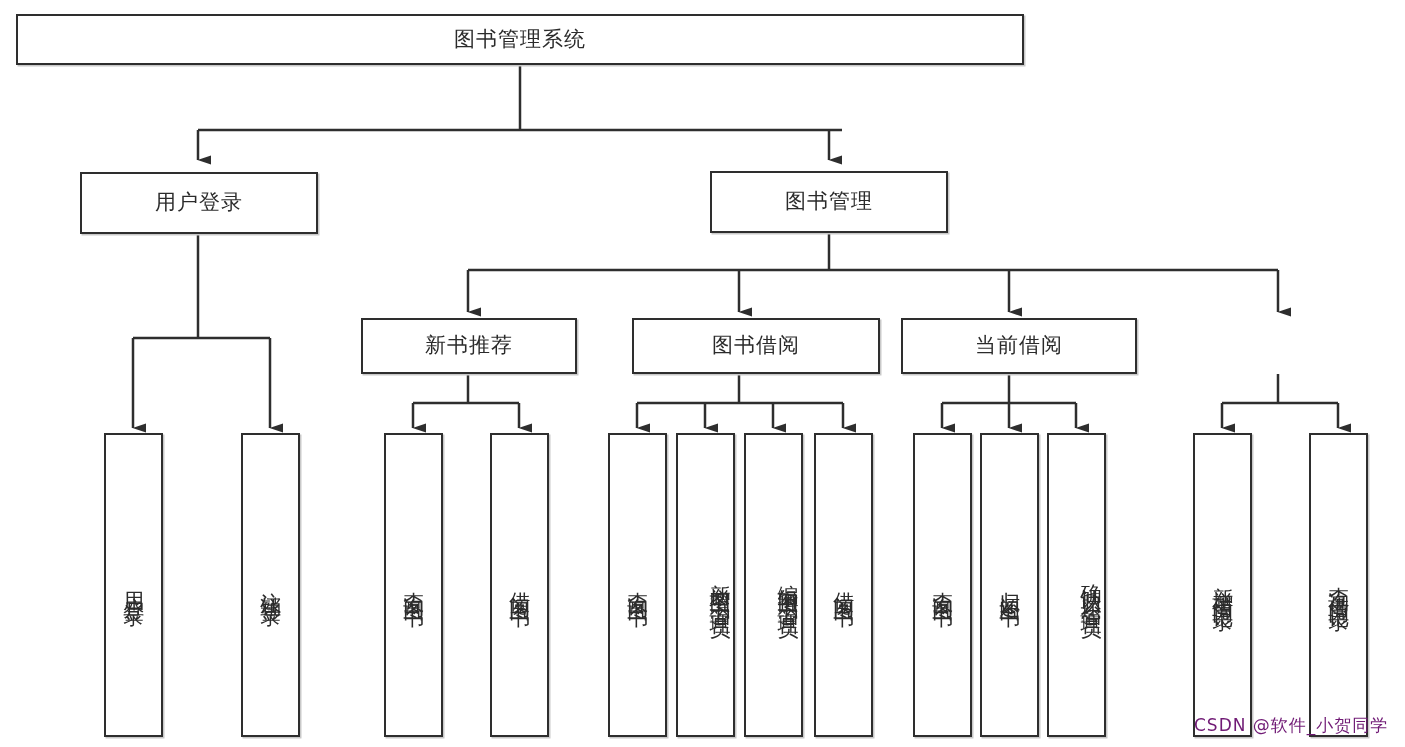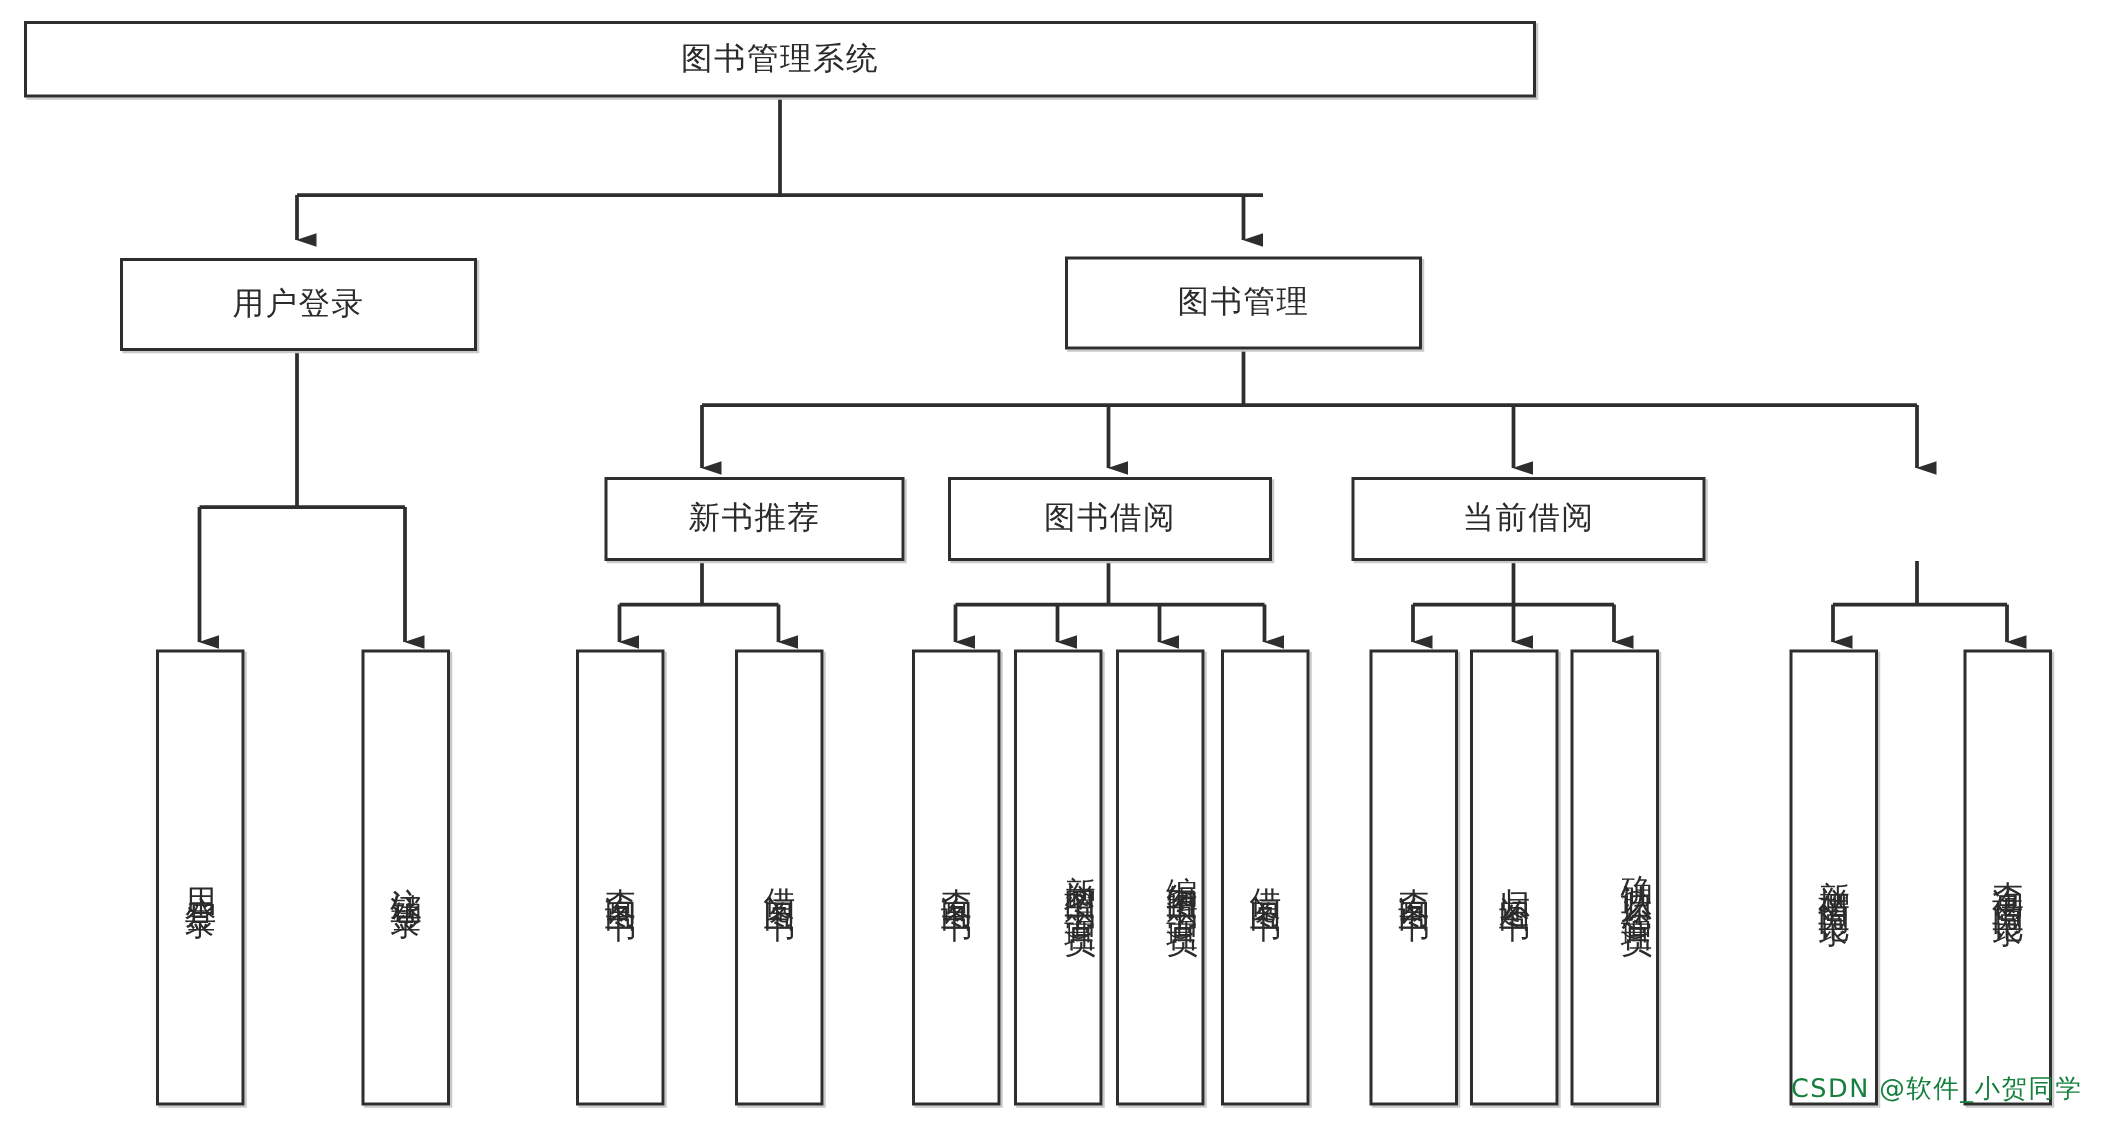--- a/index.html
+++ b/index.html
@@ -9,21 +9,21 @@
        display:flex;align-items:center;justify-content:center;color:#2b2b2b;}
   .box.shadow{box-shadow:1.5px 1.5px 0 0 #c9c9c9;}
   .hbox{font-size:21px;line-height:1.2;letter-spacing:1px;}
   .vbox{writing-mode:vertical-rl;text-orientation:upright;font-size:21px;
         letter-spacing:5px;line-height:1.25;}
   .vbox.align-top{align-items:flex-start;padding-top:8px;}
   .vbox.align-mid{align-items:center;}
   svg.wires{position:absolute;left:0;top:0;width:1405px;height:747px;overflow:visible;}
   .wire{stroke:#2e2e2e;stroke-width:2.5;fill:none;}
   .arrowhead{fill:#2e2e2e;}
-  .watermark{position:absolute;font-size:17px;color:#15803d;letter-spacing:1px;
+  .watermark{position:absolute;font-size:17px;color:#701a75;letter-spacing:1px;
              white-space:nowrap;}
 </style>
 </head>
 <body>
 
 <div id="stage">
 
   <svg class="wires" viewBox="0 0 1405 747" xmlns="http://www.w3.org/2000/svg">
     <defs>
       <marker id="arw" markerWidth="10" markerHeight="14" refX="5" refY="13" orient="auto" markerUnits="userSpaceOnUse">
@@ -76,24 +76,24 @@
     <span>图书管理系统</span>
   </div>
 
   <div class="box hbox shadow" style="left:80px;top:172px;width:238px;height:62px;">
     <span>用户登录</span>
   </div>
   <div class="box hbox shadow" style="left:710px;top:171px;width:238px;height:62px;">
     <span>图书管理</span>
   </div>
 
-  <div class="box hbox shadow" style="left:361px;top:318px;width:200px;height:56px;margin-left:42px;">
+  <div class="box hbox shadow" style="left:361px;top:318px;width:216px;height:56px;">
     <span>新书推荐</span>
   </div>
-  <div class="box hbox shadow" style="left:632px;top:318px;width:216px;height:56px;">
+  <div class="box hbox shadow" style="left:632px;top:318px;width:248px;height:56px;">
     <span>图书借阅</span>
   </div>
   <div class="box hbox shadow" style="left:901px;top:318px;width:236px;height:56px;">
     <span>当前借阅</span>
   </div>
 
   <div class="box vbox align-mid shadow" style="left:104px;top:433px;width:59px;height:304px;">
     <span>用户登录</span>
   </div>
   <div class="box vbox align-mid shadow" style="left:241px;top:433px;width:59px;height:304px;">

